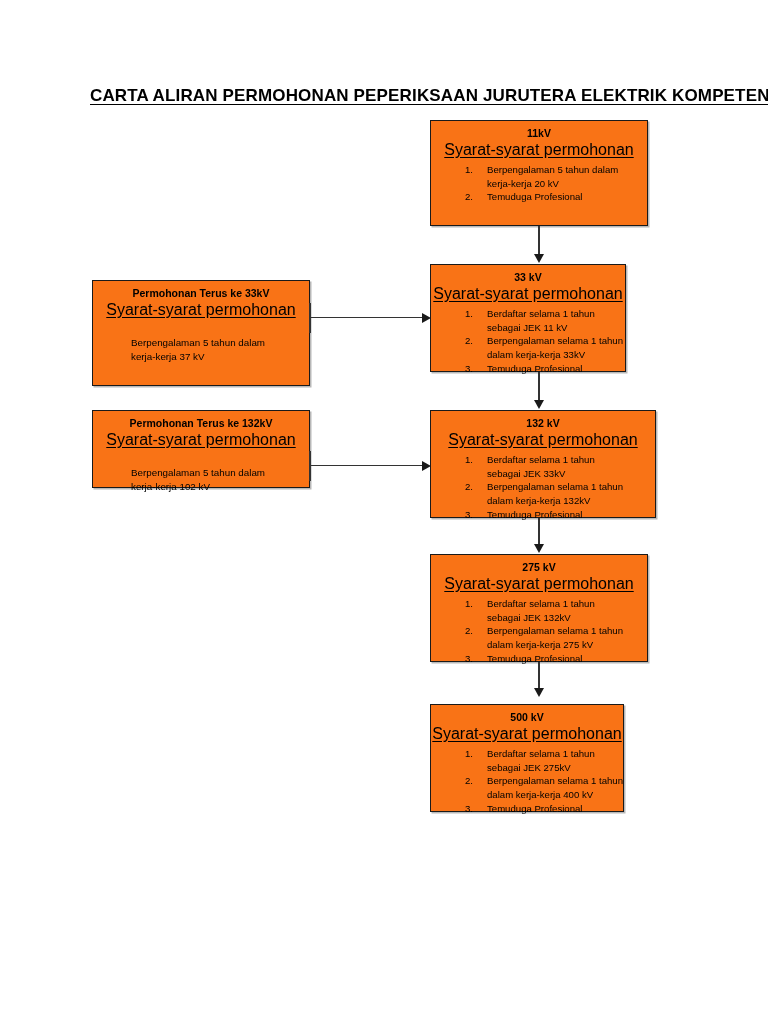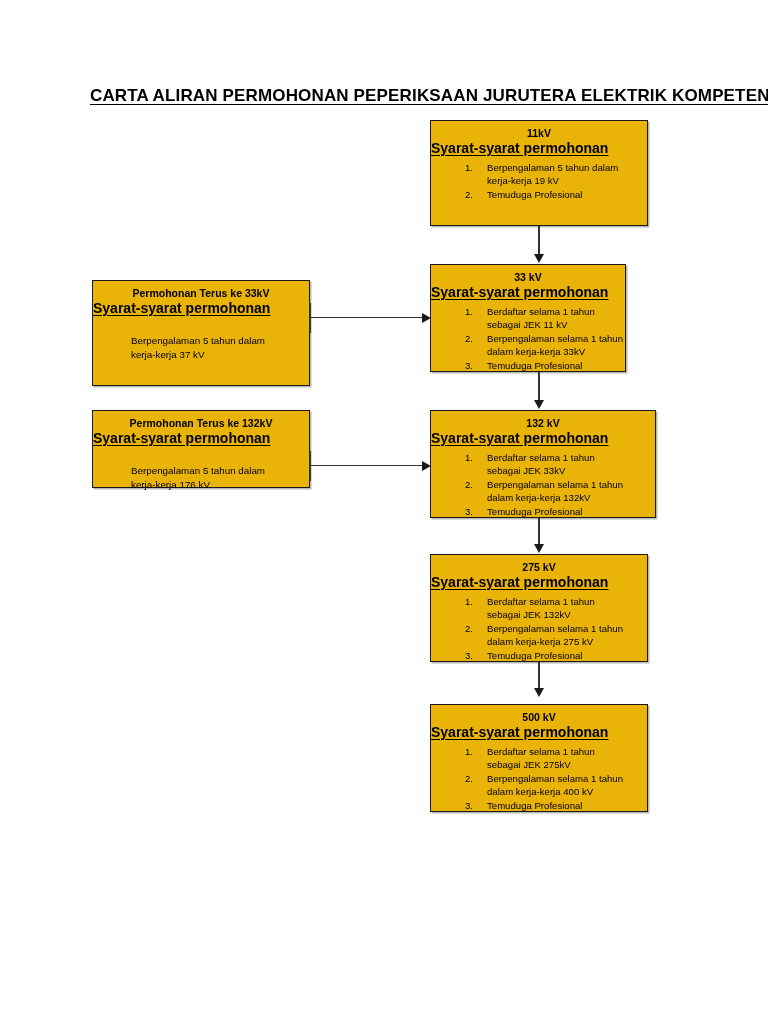--- a/index.html
+++ b/index.html
@@ -31,35 +31,35 @@
     text-decoration: underline;
     text-underline-offset: 3px;
     white-space: nowrap;
     color: #000;
   }
 
   
   .node {
     position: absolute;
     box-sizing: border-box;
-    background: #eab308;
+    background: #f97316;
     border: 1.2px solid #1a1a1a;
     box-shadow: 1.5px 1.5px 0 0 #b8b8b8;
   }
   .node-title {
     text-align: center;
     font-size: 10.5px;
     font-weight: bold;
     margin-top: 6px;
     line-height: 1.25;
   }
   .node-sub {
-    text-align: left;
-    font-size: 14px;
-    font-weight: bold;
+    text-align: center;
+    font-size: 16px;
+    font-weight: normal;
     line-height: 1.25;
     margin-top: 0px;
   }
   .node-sub span {
     text-decoration: underline;
     text-underline-offset: 2px;
   }
 
   
   ol.req {
@@ -132,21 +132,21 @@
 
   <div id="chart-title">CARTA ALIRAN PERMOHONAN PEPERIKSAAN JURUTERA ELEKTRIK KOMPETEN</div>
 
   <div class="node" style="left:430px; top:120px; width:218px; height:106px;">
     <div class="node-title">11kV</div>
     <div class="node-sub"><span>Syarat-syarat permohonan</span></div>
     <ol class="req">
       <li>
         <span class="num">1.</span>
         <span class="txt">Berpengalaman 5 tahun dalam</span>
-        <span class="txt">kerja-kerja 19 kV</span>
+        <span class="txt">kerja-kerja 20 kV</span>
       </li>
       <li>
         <span class="num">2.</span>
         <span class="txt">Temuduga Profesional</span>
       </li>
     </ol>
   </div>
 
   <div class="vline" style="left:538px; top:226px; height:30px;"></div>
   <div class="arrow-down" style="left:534px; top:254px;"></div>
@@ -207,21 +207,21 @@
         <span class="txt">Temuduga Profesional</span>
       </li>
     </ol>
   </div>
 
   <div class="node" style="left:92px; top:410px; width:218px; height:78px;">
     <div class="node-title">Permohonan Terus ke 132kV</div>
     <div class="node-sub"><span>Syarat-syarat permohonan</span></div>
     <div class="node-body">
       <div>Berpengalaman 5 tahun dalam</div>
-      <div>kerja-kerja 176 kV</div>
+      <div>kerja-kerja 102 kV</div>
     </div>
   </div>
 
   <div class="stub" style="left:309px; top:451px; height:30px;"></div>
   <div class="hline" style="left:309px; top:465px; width:117px;"></div>
   <div class="arrow-right" style="left:422px; top:461px;"></div>
 
   <div class="vline" style="left:538px; top:518px; height:28px;"></div>
   <div class="arrow-down" style="left:534px; top:544px;"></div>
 
@@ -242,21 +242,21 @@
       <li>
         <span class="num">3.</span>
         <span class="txt">Temuduga Profesional</span>
       </li>
     </ol>
   </div>
 
   <div class="vline" style="left:538px; top:662px; height:28px;"></div>
   <div class="arrow-down" style="left:534px; top:688px;"></div>
 
-  <div class="node" style="left:430px; top:704px; width:218px; height:108px;">
+  <div class="node" style="left:430px; top:704px; width:194px; height:108px;">
     <div class="node-title">500 kV</div>
     <div class="node-sub"><span>Syarat-syarat permohonan</span></div>
     <ol class="req">
       <li>
         <span class="num">1.</span>
         <span class="txt">Berdaftar selama 1 tahun</span>
         <span class="txt">sebagai JEK 275kV</span>
       </li>
       <li>
         <span class="num">2.</span>

